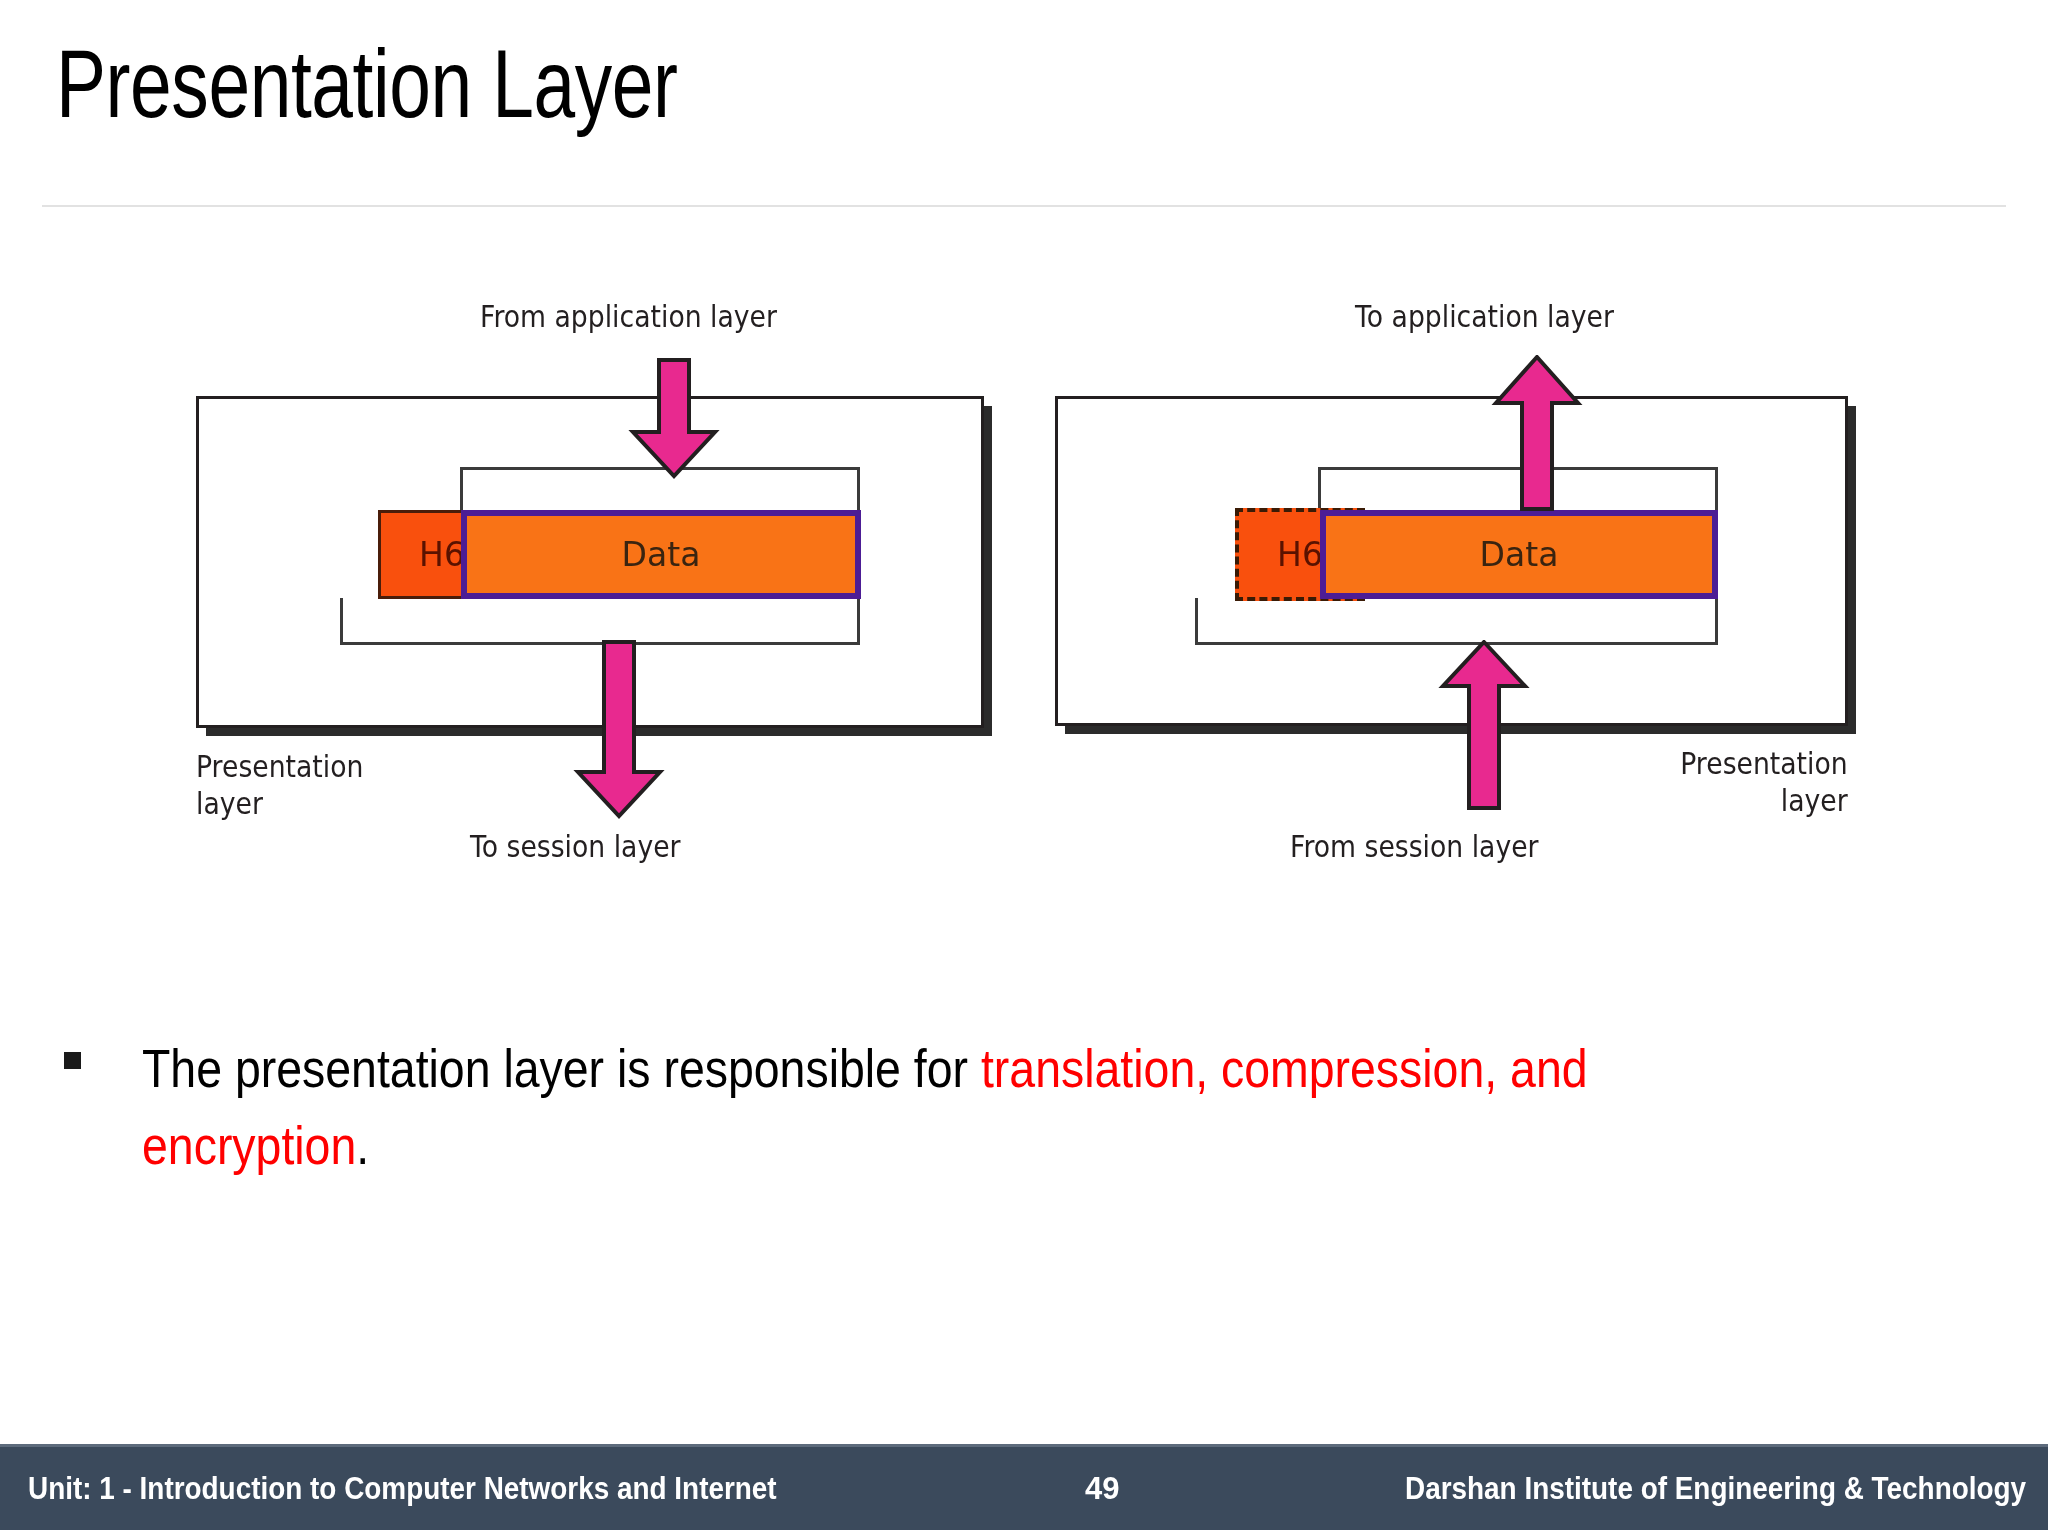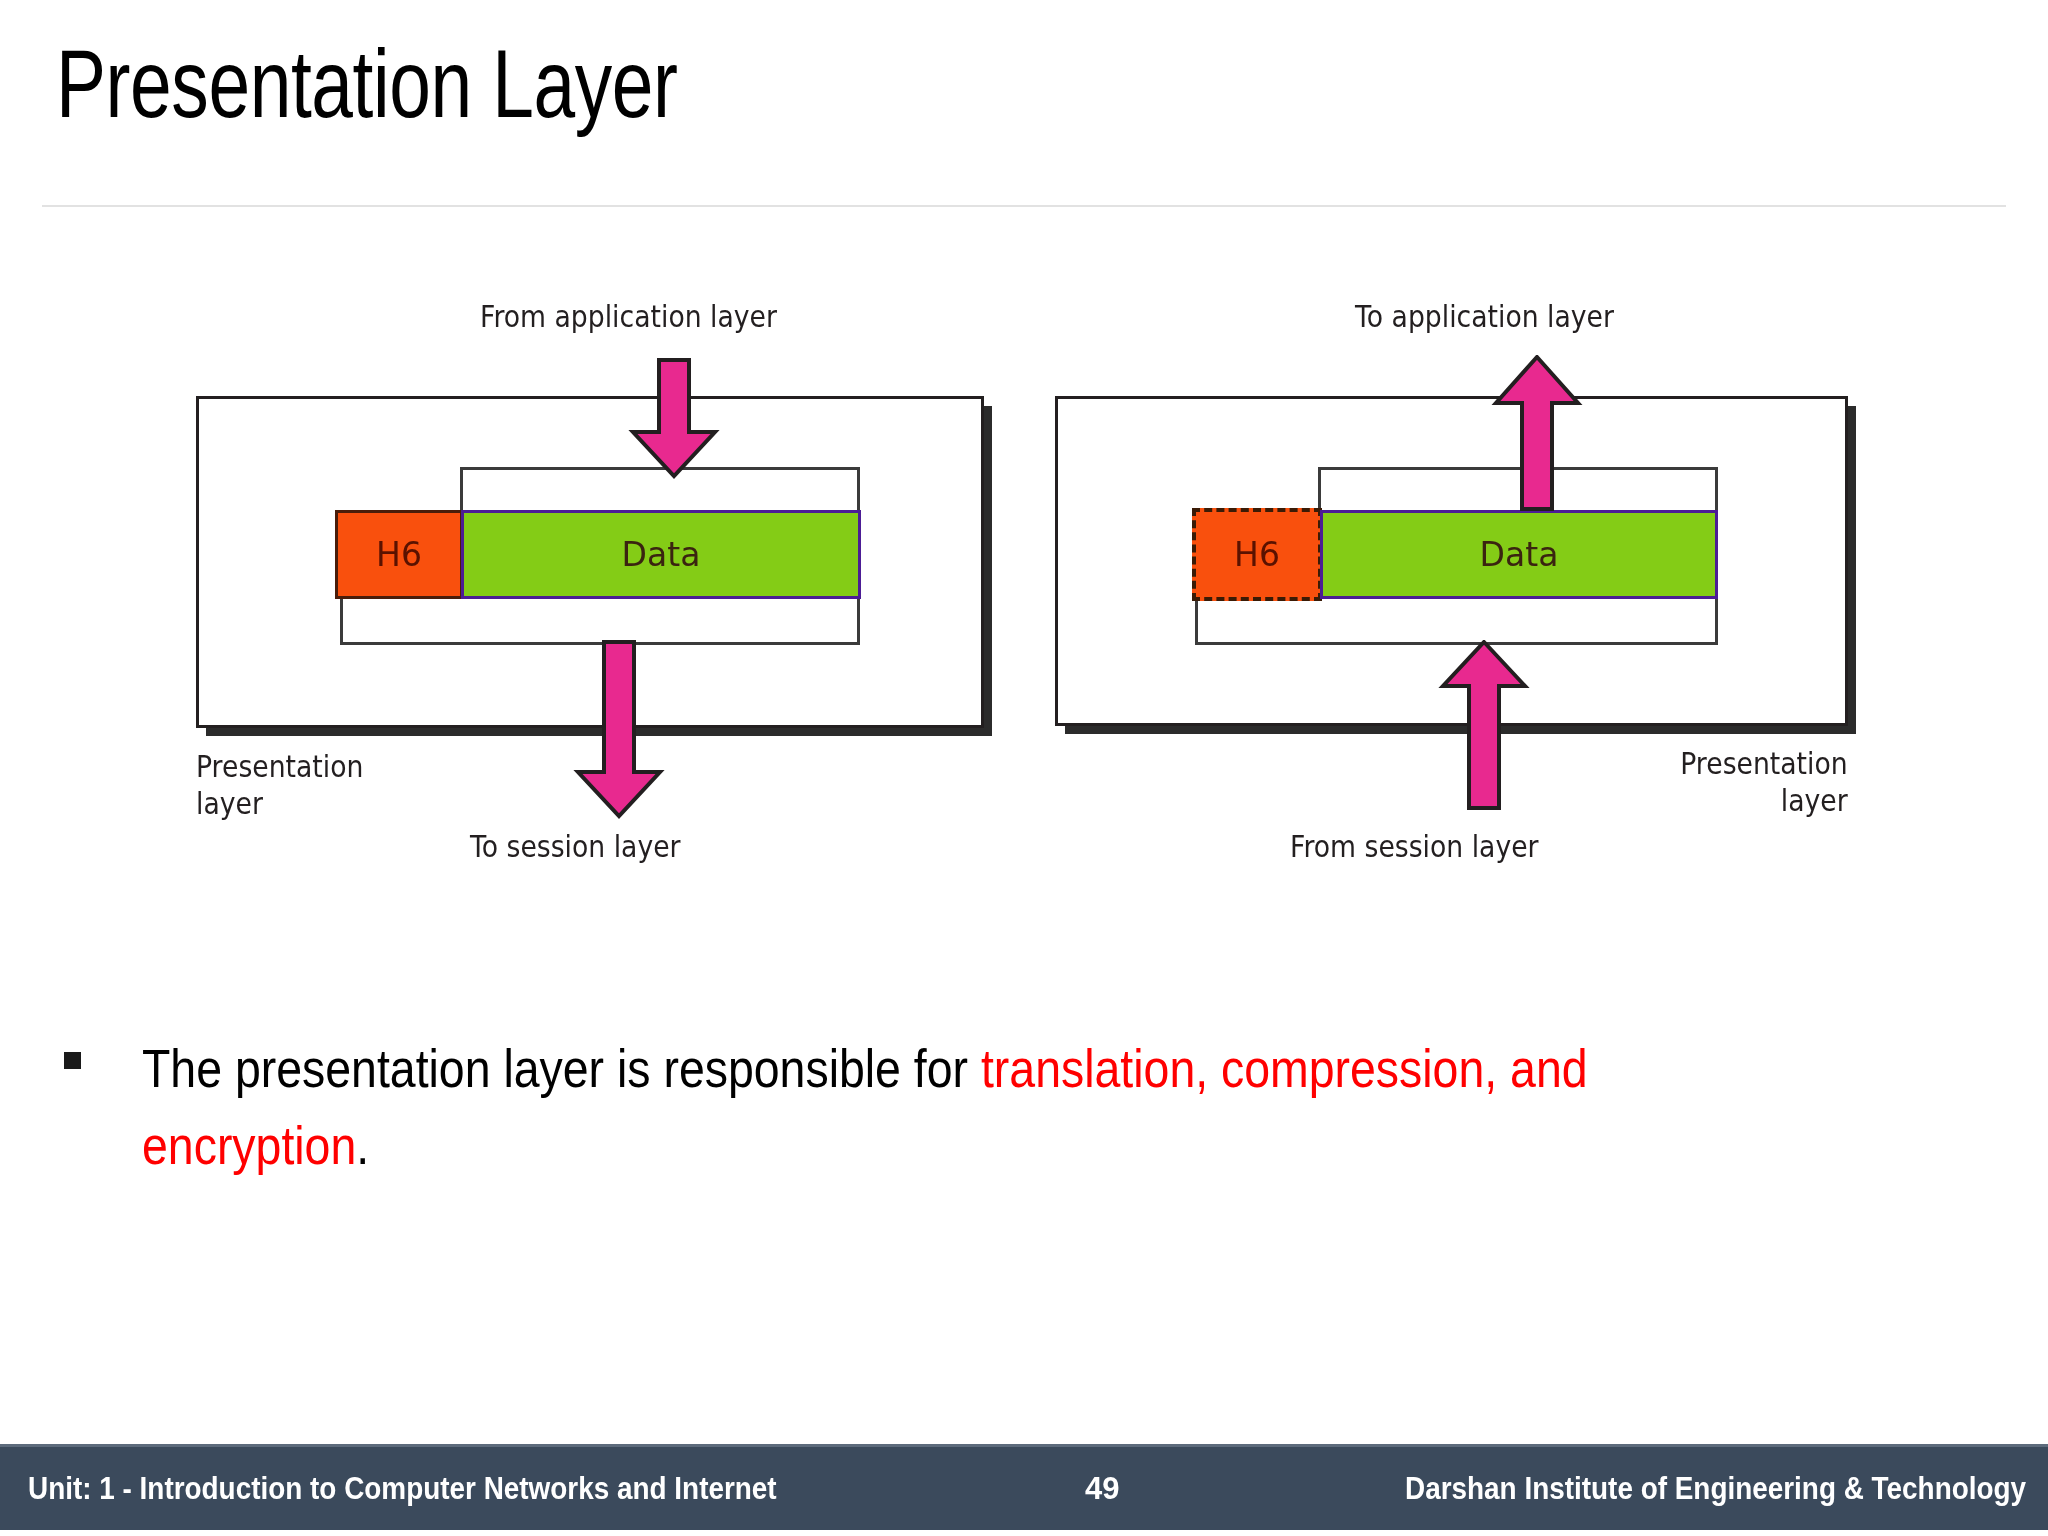--- a/index.html
+++ b/index.html
@@ -83,27 +83,28 @@
     align-items: center;
     justify-content: center;
     font-family: "DejaVu Sans", sans-serif;
     color: #3a2410;
     font-size: 33px;
   }
   .pkt-h6 {
     background: #f9500d;
     border: 3px solid #4a1d0a;
     color: #5a1200;
+    margin-left: 43px;
   }
   .pkt-h6.dashed {
     border: 4px dashed #3a1b06;
   }
   .pkt-data {
-    background: #84cc16;
-    border: 3px solid #4c1d95;
+    background: #f97316;
+    border: 6px solid #4c1d95;
   }
 
   
   .arrow-svg { position: absolute; }
 
   
   #bullet-block {
     position: absolute;
     left: 64px;
     top: 1030px;

